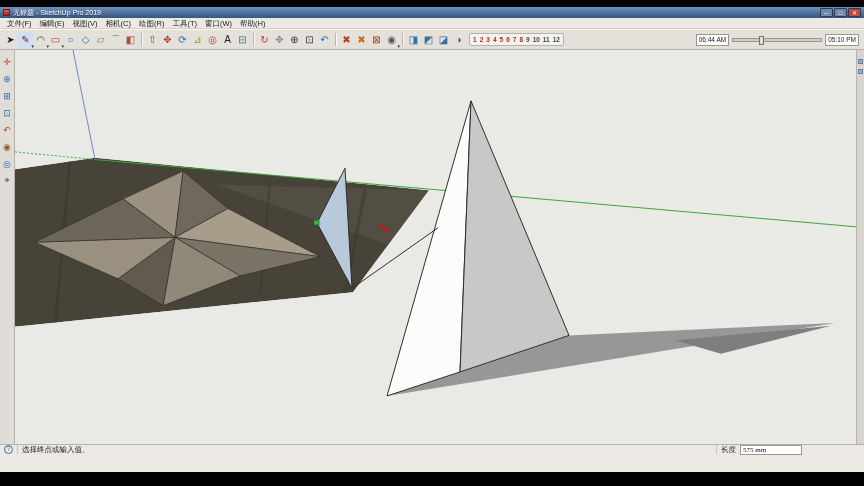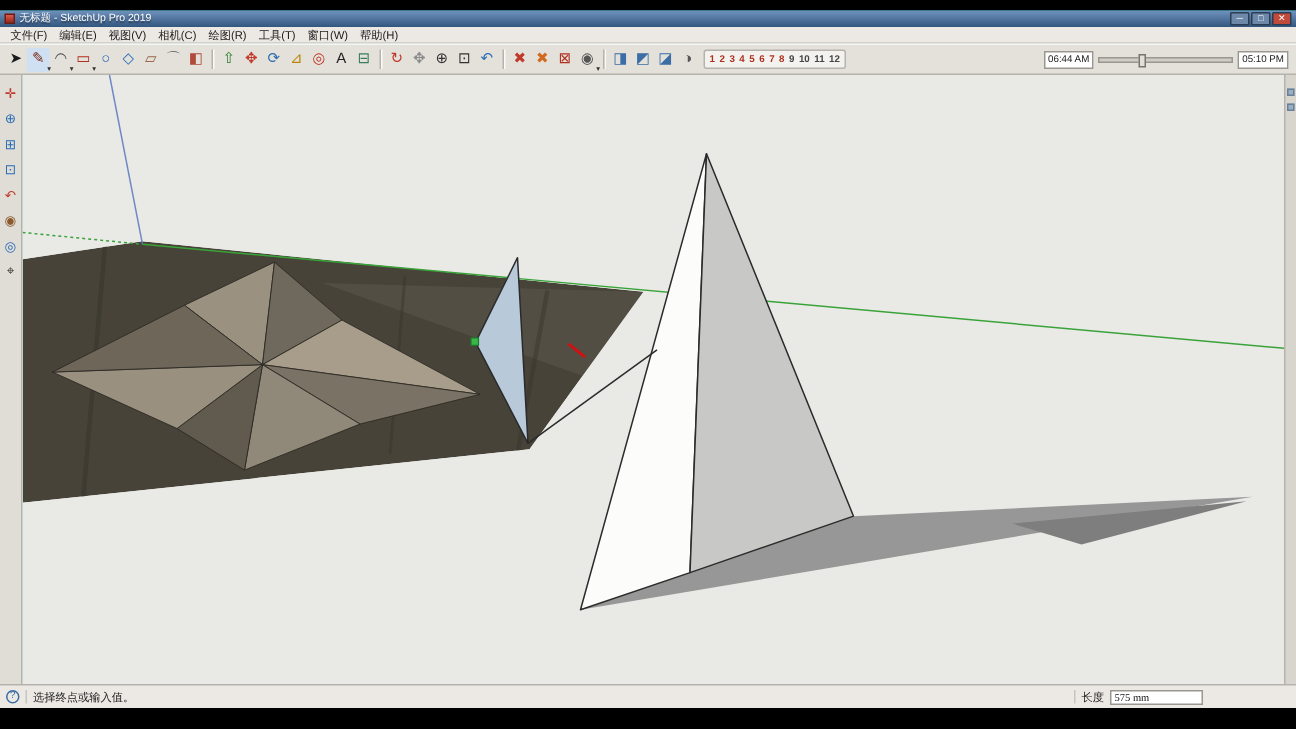--- a/index.html
+++ b/index.html
@@ -2,21 +2,21 @@
 <html style="--ground: #e9e9e6; --edge: #2b2b2b; --axis-green: #39a339; --axis-blue: #5a78c0; --shadow: #979797; --shadow-dark: #7e7e7e; --triangle-blue: #b8c9da; --titlebar-top: #6f93bd; --titlebar-bottom: #33567f; --toolbar-bg: #e4e1db; --statusbar-bg: #ece9e4;"><head>
 <meta charset="utf-8">
 <style>
   * { box-sizing: border-box; margin: 0; padding: 0; }
   html,body { width:864px; height:486px; background:#000; overflow:hidden;
     font-family:"Liberation Sans", sans-serif; }
   .letterbox { position:absolute; left:0; width:864px; background:#000; }
   .letterbox.top { top:0; height:7px; }
   .letterbox.bottom { bottom:0; height:14px; }
 
-  .window { position:absolute; top:7px; left:0; width:864px; height:465px; background:#14b8a6; display:flex; flex-direction:column; }
+  .window { position:absolute; top:7px; left:0; width:864px; height:465px; background:#86efac; display:flex; flex-direction:column; }
 
   
   .titlebar { height:11px; background:linear-gradient(var(--titlebar-top), var(--titlebar-bottom)); display:flex; align-items:center; padding:0 3px; gap:3px; }
   .app-icon { width:7px; height:7px; background:linear-gradient(#e05a4a,#9c2416); border:1px solid #701a10; flex:0 0 auto; }
   .title-text { color:#fff; font-size:7px; line-height:11px; white-space:nowrap; text-shadow:0 1px 1px rgba(0,0,0,.5); flex:1; }
   .win-controls { display:flex; gap:1px; }
   .winbtn { width:13px; height:9px; border:1px solid #2a3d55; border-radius:1px; display:flex; align-items:center; justify-content:center; }
   .winglyph { color:#fff; font-size:6px; line-height:1; }
 
   
@@ -41,21 +41,21 @@
   
   .main { flex:1; display:flex; min-height:0; }
   .left-toolbar { width:15px; background:#e0ddd7; border-right:1px solid #b6b3ae; display:flex; flex-direction:column; align-items:center; padding-top:5px; gap:4px; }
   .ltbtn { width:13px; height:13px; display:flex; align-items:center; justify-content:center; font-size:9px; border-radius:2px; }
   .viewport { flex:1; position:relative; background:var(--ground); overflow:hidden; }
   .viewport svg { position:absolute; inset:0; width:100%; height:100%; display:block; }
   .right-strip { width:8px; background:#d8d5cf; border-left:1px solid #b6b3ae; display:flex; flex-direction:column; align-items:center; padding-top:9px; gap:5px; }
   .tray-dot { width:5px; height:5px; background:#9ab0c4; border:1px solid #6a8098; }
 
   
-  .statusbar { height:16px; background:var(--statusbar-bg); border-top:1px solid #b5b2ad; display:flex; align-items:center; font-size:7.5px; color:#222; padding:0 4px; gap:4px; }
+  .statusbar { height:28px; background:var(--statusbar-bg); border-top:1px solid #b5b2ad; display:flex; align-items:flex-start; font-size:7.5px; color:#222; padding:0 4px; gap:4px; }
   .q-icon { width:9px; height:9px; border-radius:50%; border:1px solid #3a6ea5; color:#3a6ea5; font-size:6.5px; line-height:1; display:flex; align-items:center; justify-content:center; flex:0 0 auto; }
   .sb-sep { width:1px; height:9px; background:#c7c4be; }
   .hint { flex:1; white-space:nowrap; overflow:hidden; }
   .measure-label { white-space:nowrap; }
   .measure-input { width:62px; height:10px; font-size:7px; font-family:Liberation Serif, serif; border:1px solid #9a978f; background:#fff; padding:0 2px; margin-right:58px; color:#111; }
 </style>
 </head>
 <body>
 
 <div class="letterbox top"></div>

